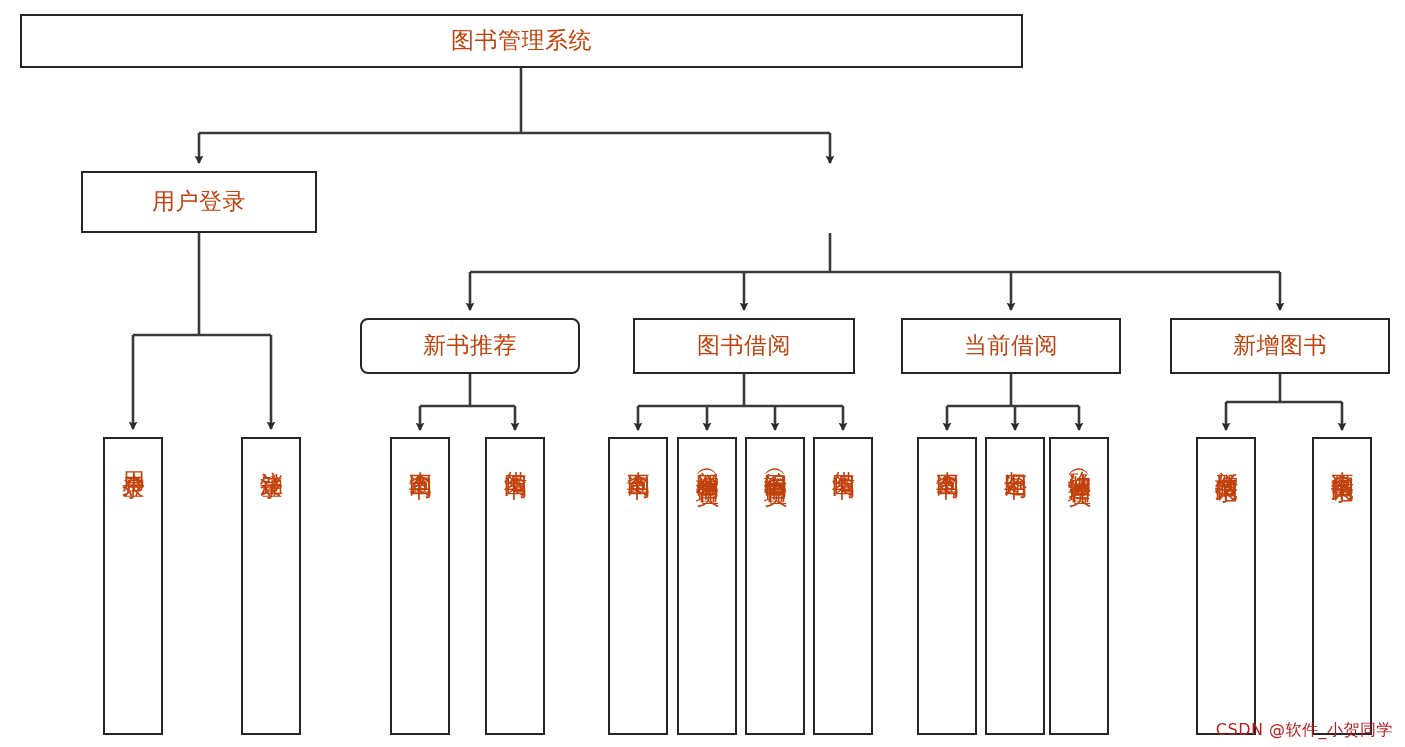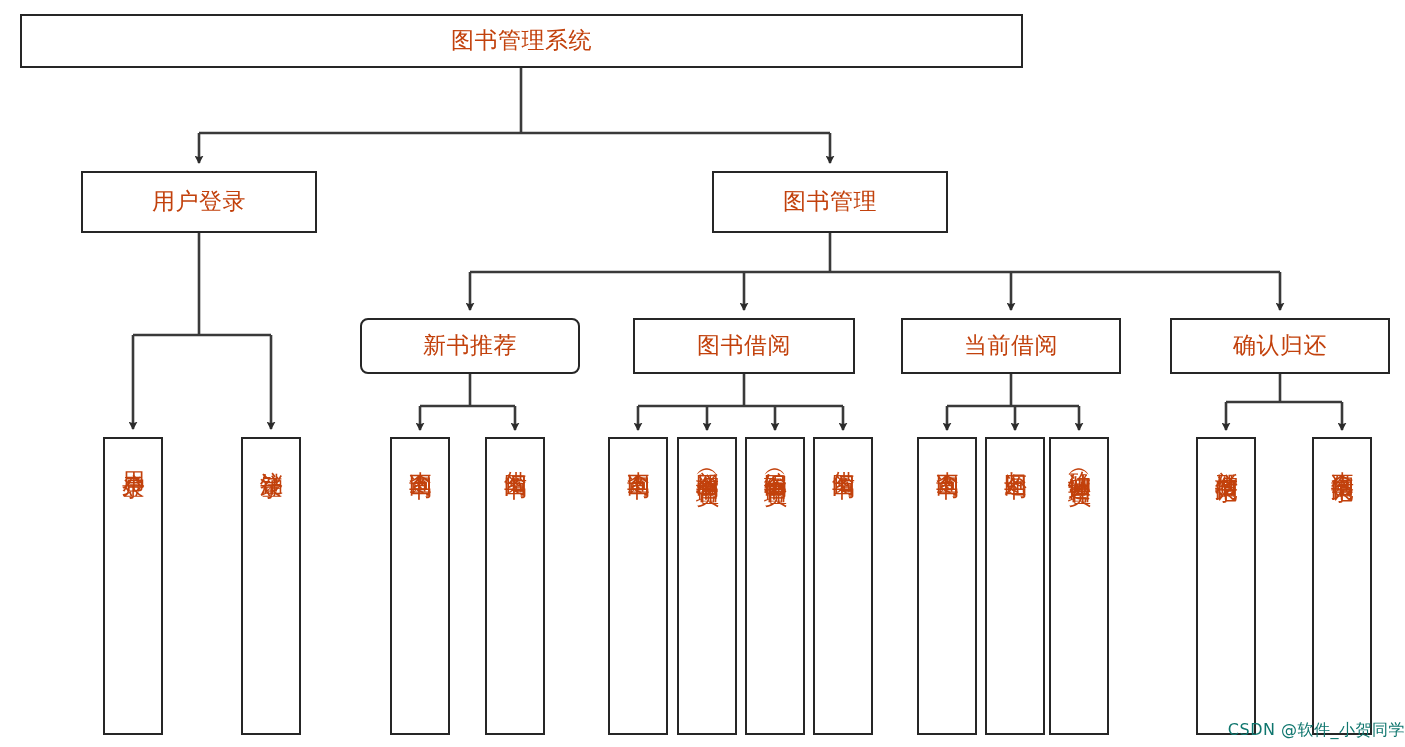--- a/index.html
+++ b/index.html
@@ -59,24 +59,24 @@
   .node.vert .node-label {
     writing-mode: vertical-rl;
     text-orientation: upright;
     font-size: 23px;
     line-height: 1.12;
     letter-spacing: 2px;
     white-space: nowrap;
   }
   #watermark {
     position: absolute;
-    right: 0;
+    right: 12px;
     bottom: 6px;
     font-size: 16px;
-    color: #0f766e;
+    color: #b91c1c;
     letter-spacing: 0.5px;
     white-space: nowrap;
     pointer-events: none;
     text-align: right;
   }
 </style>
 </head>
 <body>
 
 <div id="diagram-root">
@@ -131,35 +131,32 @@
     </g>
   </svg>
 
   <div class="node horiz root" style="left:20px; top:14px; width:1003px; height:54px;">
     <span class="node-label">图书管理系统</span>
   </div>
 
   <div class="node horiz" style="left:81px; top:171px; width:236px; height:62px;">
     <span class="node-label">用户登录</span>
   </div>
-  <div class="node horiz" style="left:712px; top:171px; width:236px; height:62px;">
-    <span class="node-label">图书管理</span>
-  </div>
 
   <div class="node horiz" style="left:360px; top:318px; width:220px; height:56px;border-radius:8px;">
     <span class="node-label">新书推荐</span>
   </div>
   <div class="node horiz" style="left:633px; top:318px; width:222px; height:56px;">
     <span class="node-label">图书借阅</span>
   </div>
   <div class="node horiz" style="left:901px; top:318px; width:220px; height:56px;">
     <span class="node-label">当前借阅</span>
   </div>
   <div class="node horiz" style="left:1170px; top:318px; width:220px; height:56px;">
-    <span class="node-label">确认归还</span>
+    <span class="node-label">新增图书</span>
   </div>
 
   <div class="node vert" style="left:103px; top:437px; width:60px; height:298px;">
     <span class="node-label">用户登录</span>
   </div>
   <div class="node vert" style="left:241px; top:437px; width:60px; height:298px;">
     <span class="node-label">注销登录</span>
   </div>
 
   <div class="node vert" style="left:390px; top:437px; width:60px; height:298px;">

